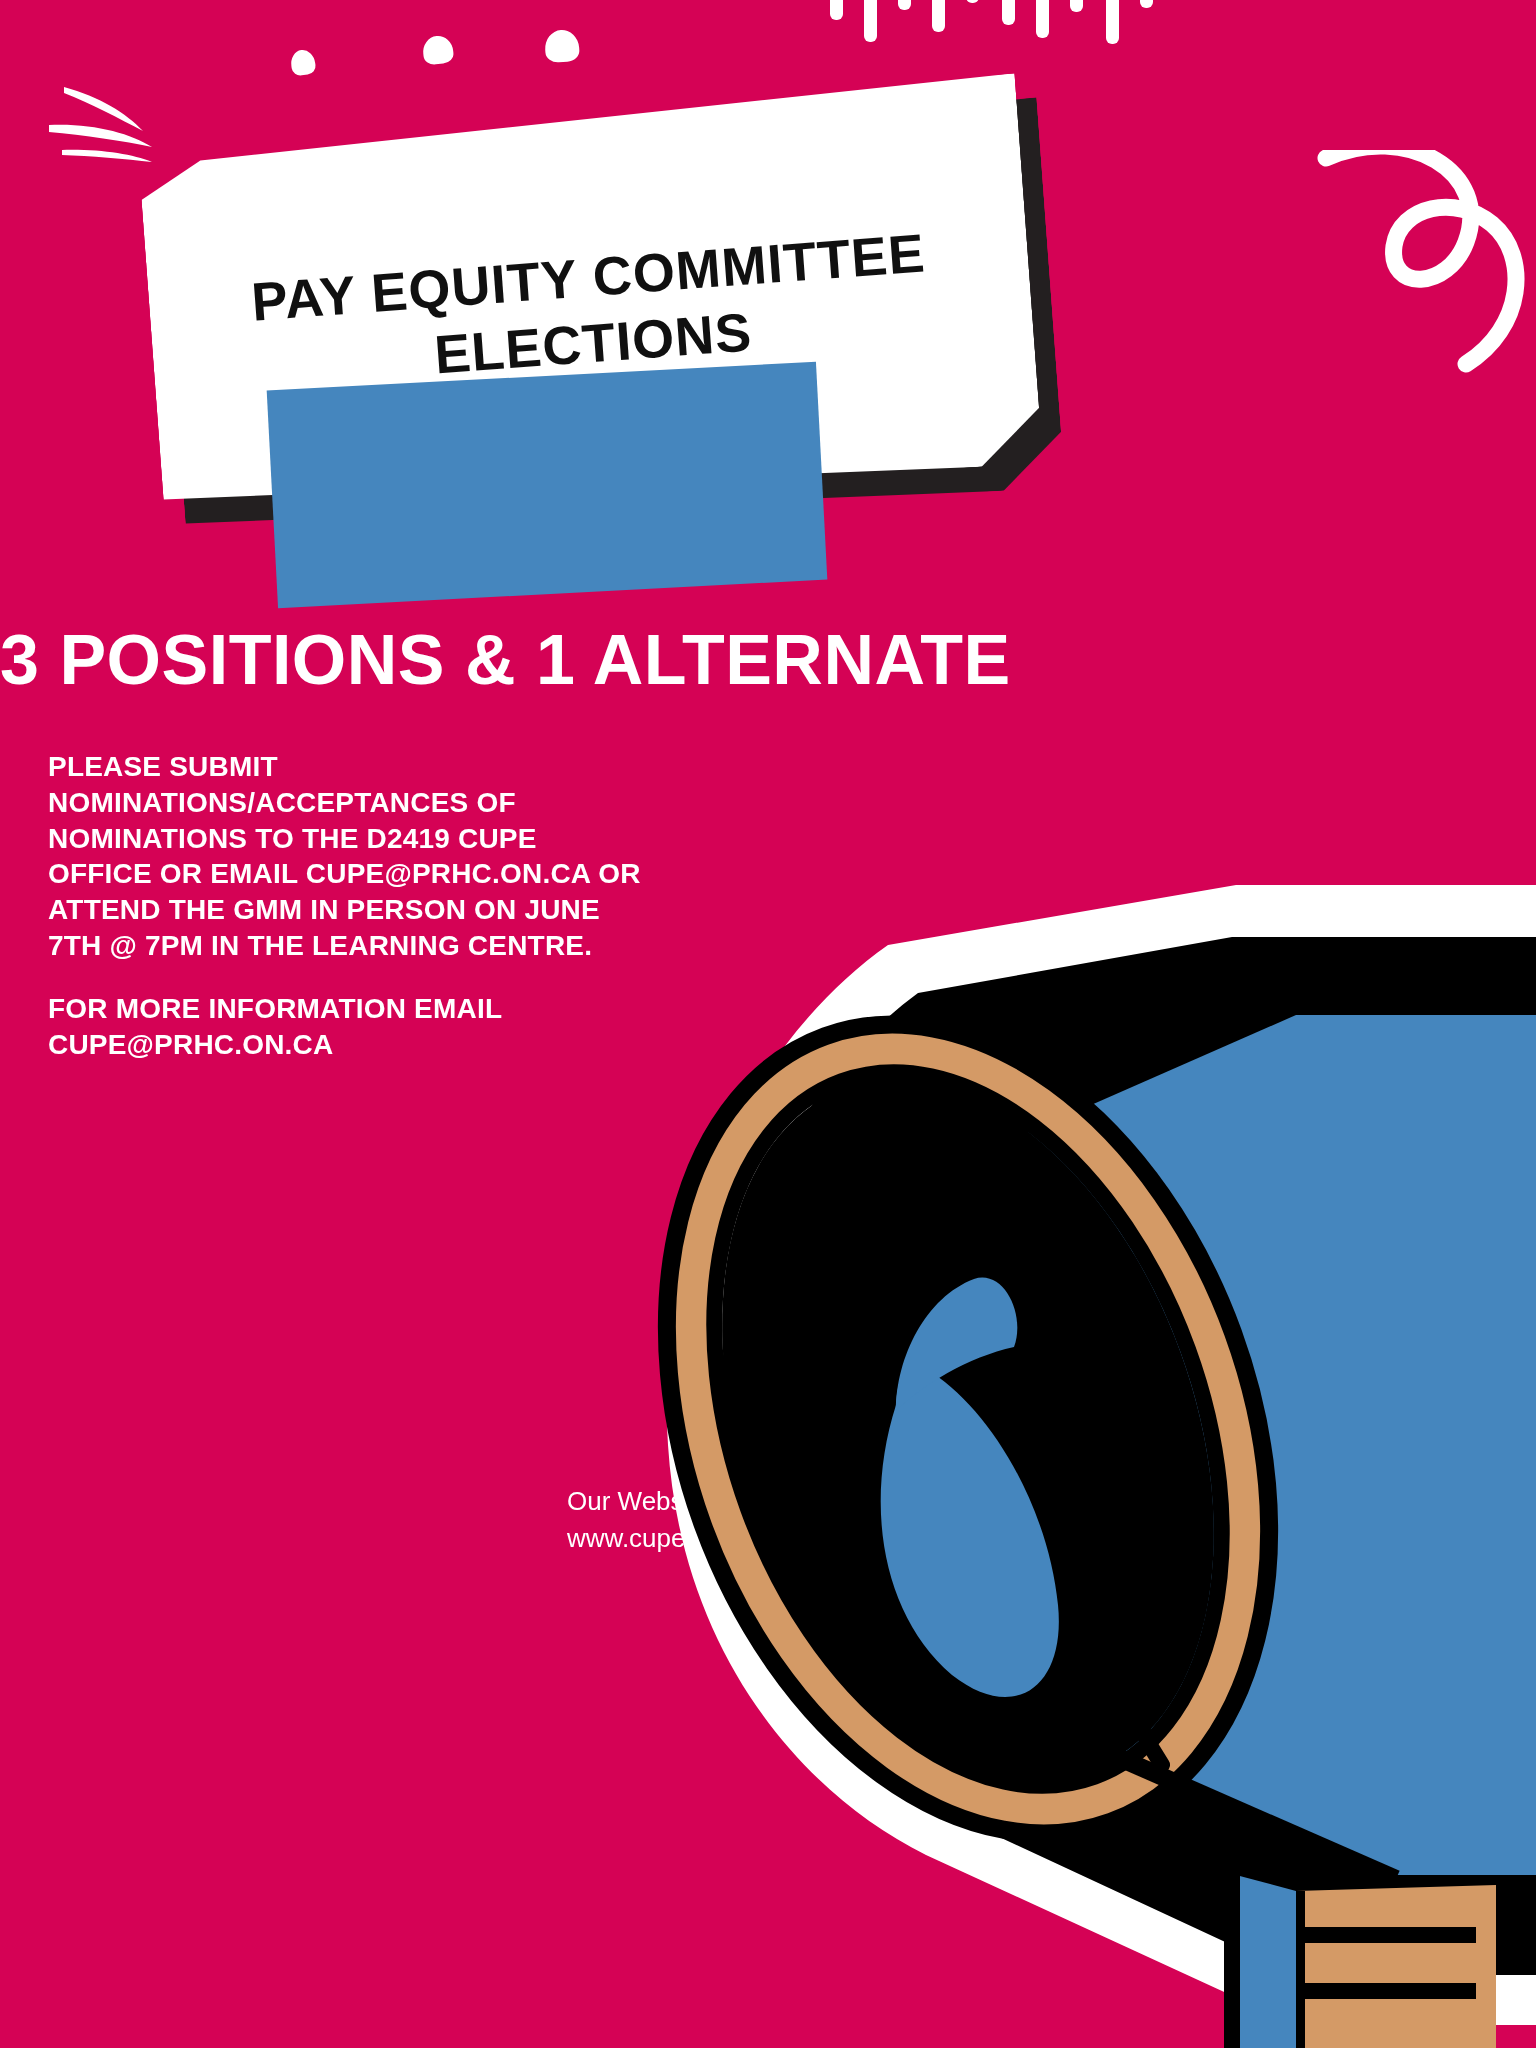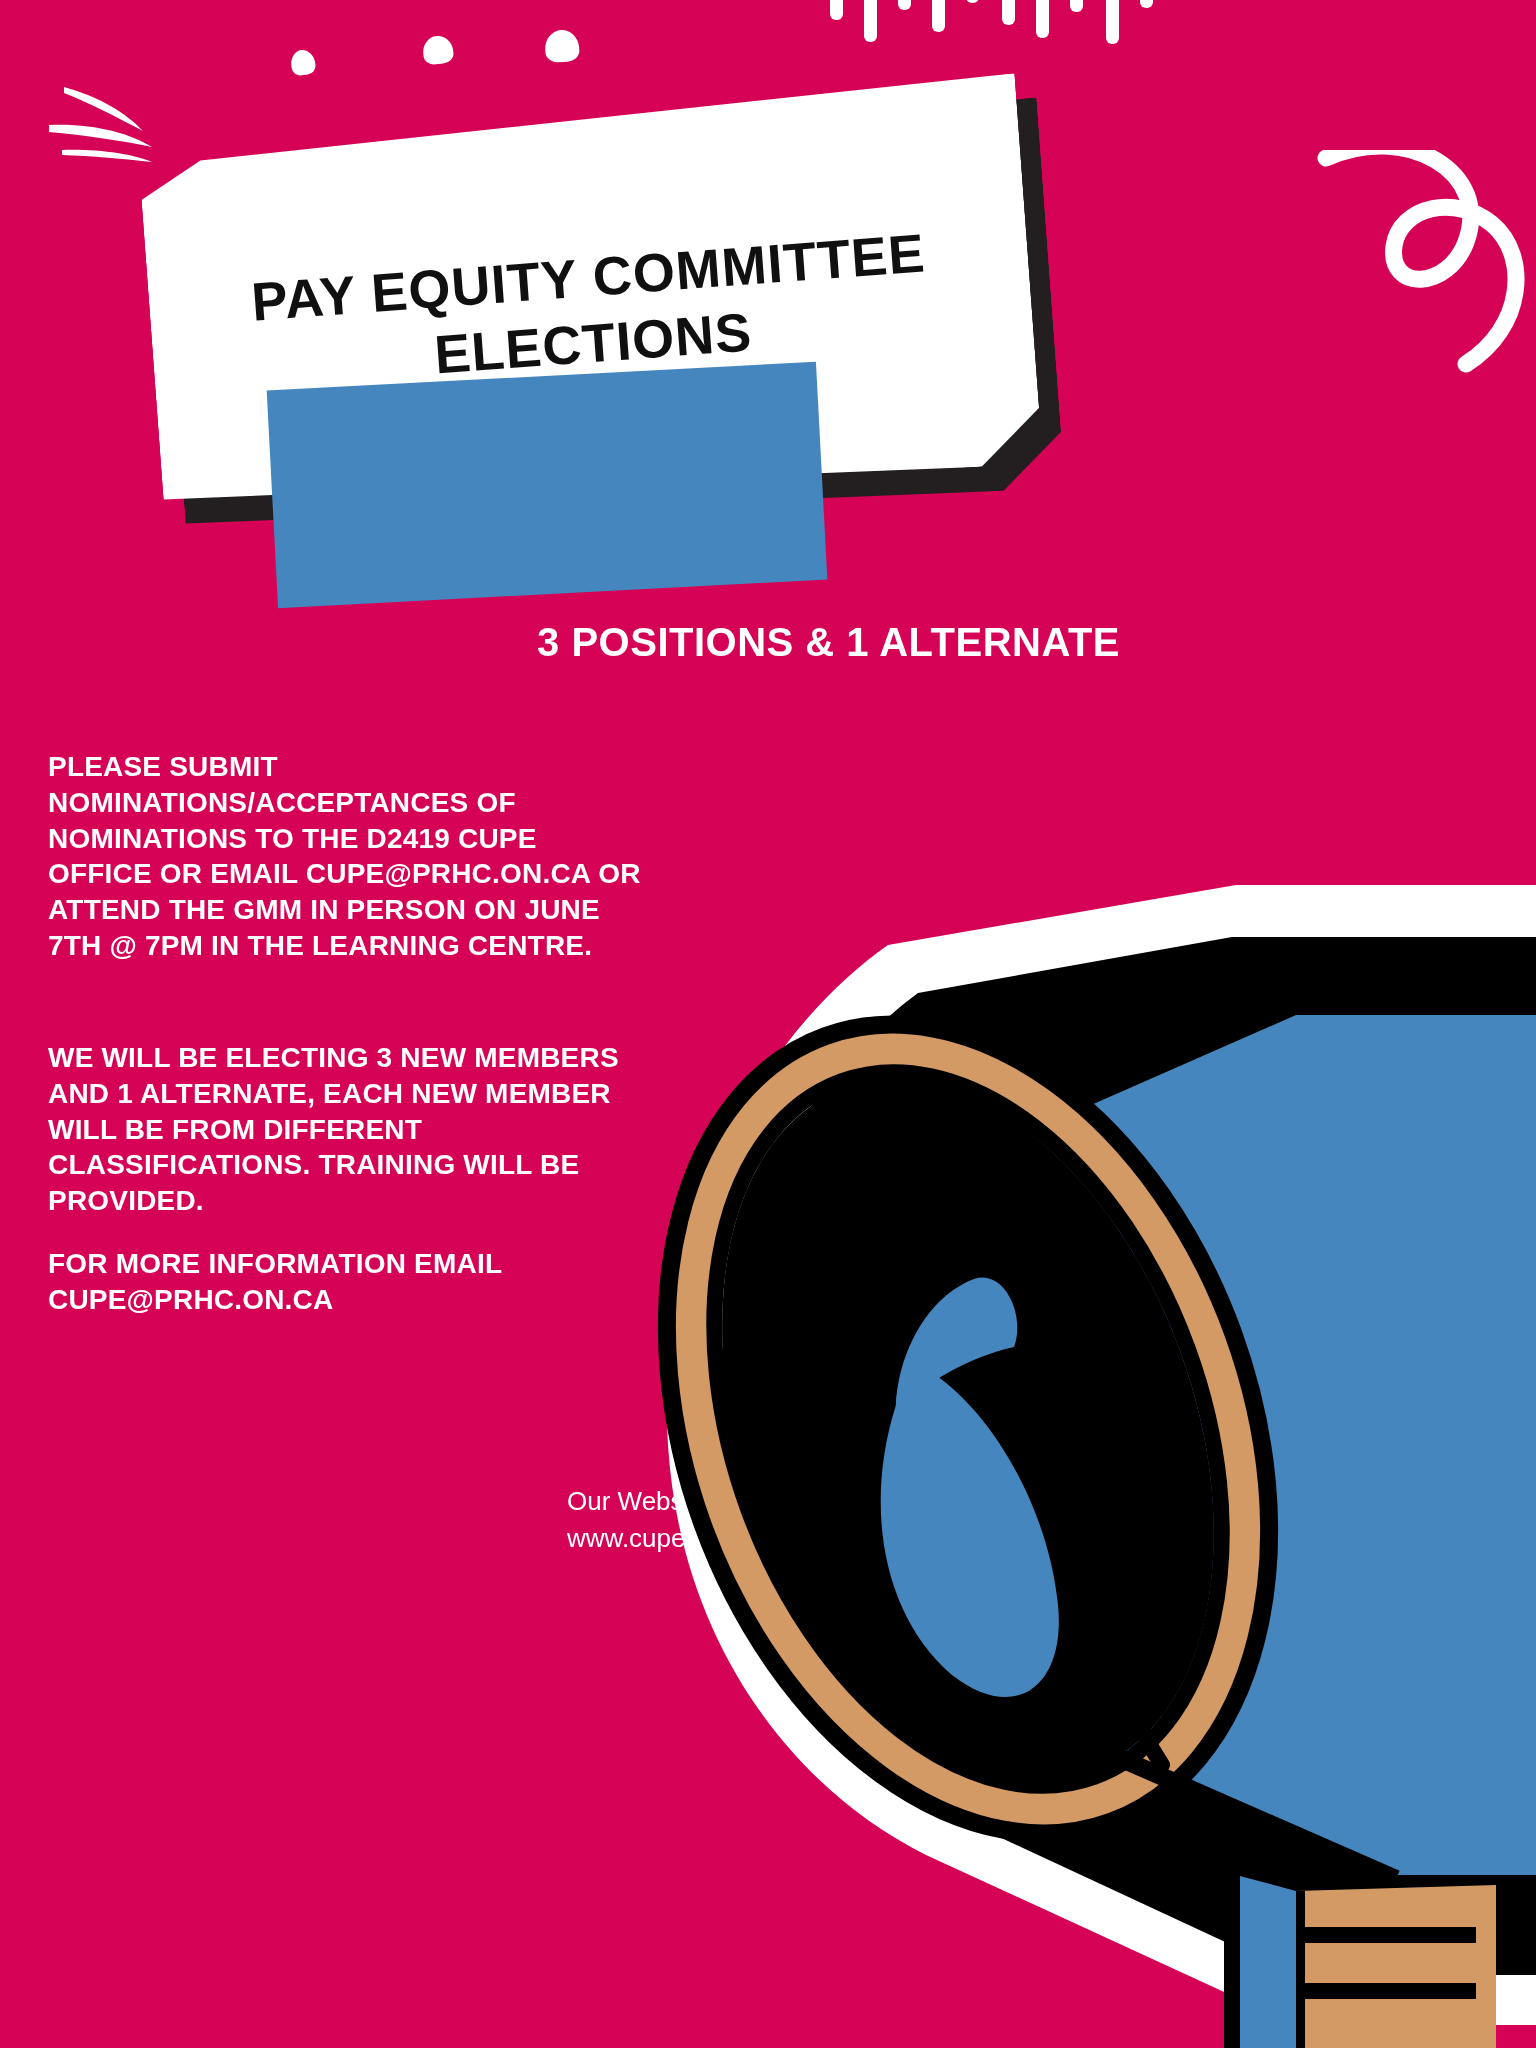--- a/index.html
+++ b/index.html
@@ -39,22 +39,22 @@
     color:#101010;font-weight:700;letter-spacing:1px;
     font-size:54px;line-height:1.22;white-space:nowrap;text-align:center;
   }
   #banner-line-1{margin-top:22px;}
 
   
   #blue-block{position:absolute;left:272px;top:376px;width:550px;height:218px;
     background:#4586BE;transform:rotate(-3deg);}
 
   
-  #subtitle{position:absolute;left:0;top:620px;width:1120px;text-align:right;
-    color:#FFFFFF;font-size:40px;font-weight:700;letter-spacing:0.5px;}
+  #subtitle{position:absolute;left:0;top:620px;width:1120px;text-align:left;
+    color:#FFFFFF;font-size:70px;font-weight:700;letter-spacing:0.5px;}
 
   
   #body-col{position:absolute;left:48px;top:745px;width:600px;color:#FFFFFF;}
   .deadline{font-size:35px;font-weight:700;line-height:1.22;letter-spacing:0.3px;}
   .para{font-size:28px;font-weight:700;line-height:1.28;letter-spacing:0.2px;}
   #para-1{margin-top:4px;}
   #para-2{margin-top:76px;}
   #para-3{margin-top:27px;}
 
   
@@ -105,21 +105,20 @@
       <div class="banner-line" id="banner-line-2">ELECTIONS</div>
     </div>
   </div>
 
   <div id="blue-block"></div>
 
   <div id="subtitle">3 POSITIONS &amp; 1 ALTERNATE</div>
 
   <div id="body-col">
     <div class="para" id="para-1">PLEASE SUBMIT NOMINATIONS/ACCEPTANCES OF NOMINATIONS TO THE D2419 CUPE OFFICE OR EMAIL CUPE@PRHC.ON.CA OR ATTEND THE GMM IN PERSON ON JUNE 7TH @ 7PM IN THE LEARNING CENTRE.</div>
-    <div class="para" id="para-2">WE WILL BE ELECTING 3 NEW MEMBERS AND 1 ALTERNATE, EACH NEW MEMBER WILL BE FROM DIFFERENT CLASSIFICATIONS. TRAINING WILL BE PROVIDED.</div>
     <div class="para" id="para-3">FOR MORE INFORMATION EMAIL CUPE@PRHC.ON.CA</div>
   </div>
 
   <div id="website">
     <div>Our Website :</div>
     <div>www.cupe1943.com</div>
   </div>
 
   <svg id="megaphone" viewBox="0 0 940 1203">
 

